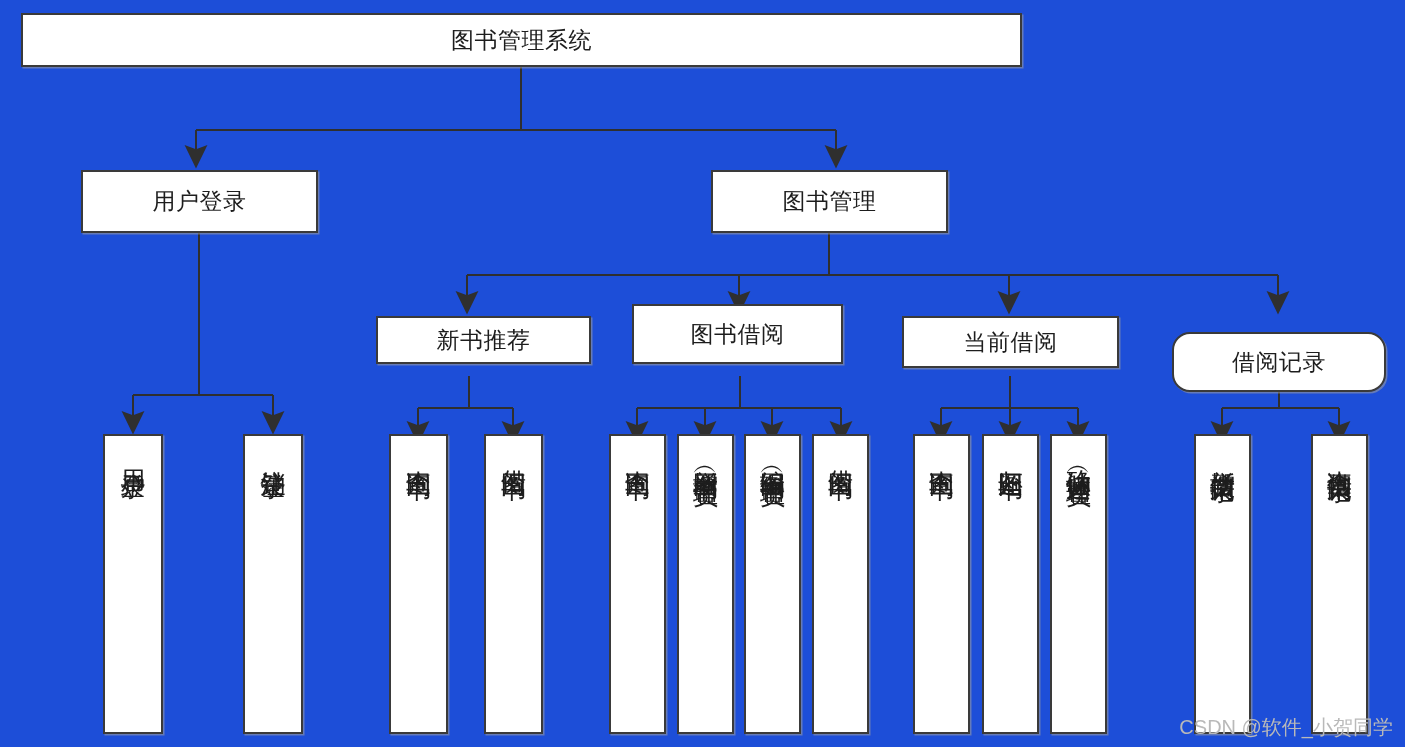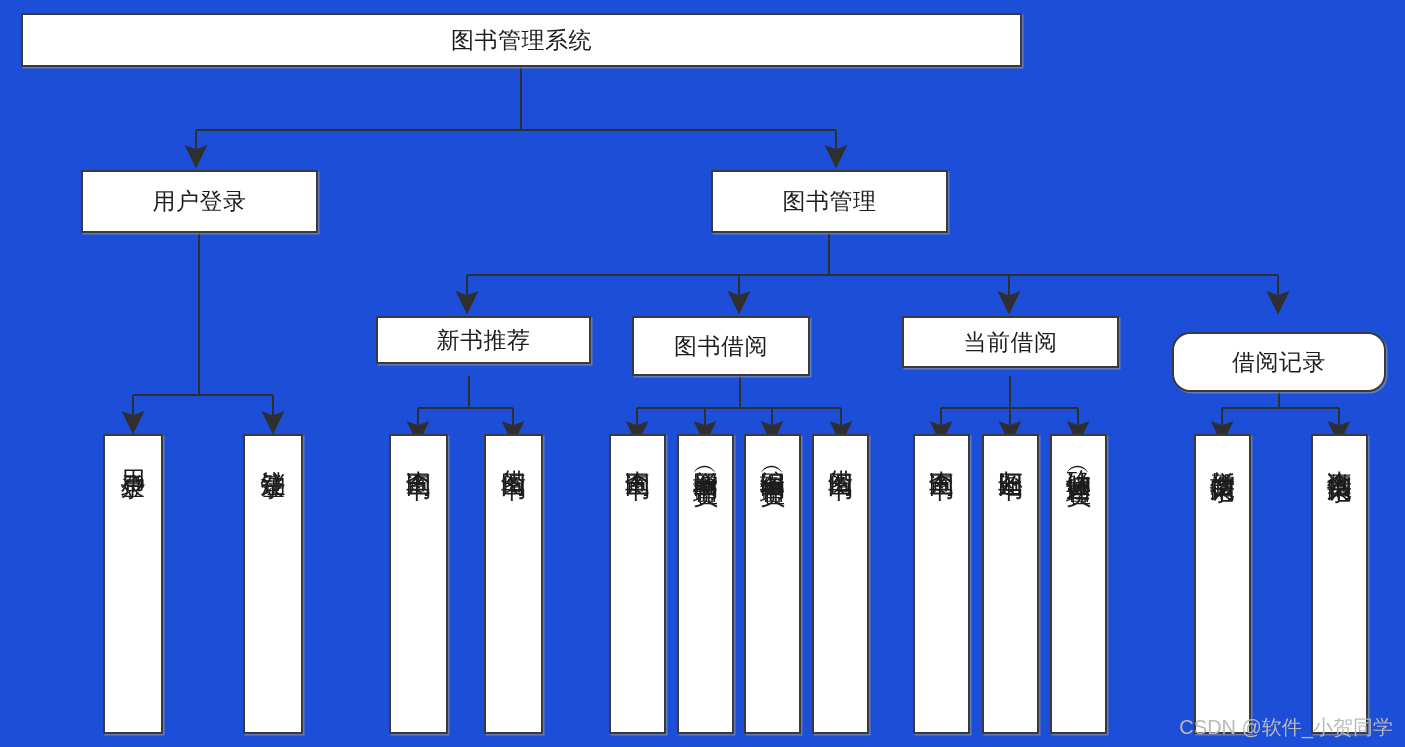--- a/index.html
+++ b/index.html
@@ -81,21 +81,21 @@
   <div class="node h" style="left:81px;top:170px;width:237px;height:63px;">
     <span>用户登录</span>
   </div>
   <div class="node h" style="left:711px;top:170px;width:237px;height:63px;">
     <span>图书管理</span>
   </div>
 
   <div class="node h" style="left:368px;top:316px;width:215px;height:48px;margin-left:8px;">
     <span>新书推荐</span>
   </div>
-  <div class="node h" style="left:632px;top:316px;width:178px;height:60px;">
+  <div class="node h" style="left:632px;top:304px;width:211px;height:60px;">
     <span>图书借阅</span>
   </div>
   <div class="node h" style="left:902px;top:316px;width:217px;height:52px;">
     <span>当前借阅</span>
   </div>
   <div class="node h" style="left:1172px;top:332px;width:214px;height:60px;border-radius:18px;">
     <span>借阅记录</span>
   </div>
 
   <div class="node v" style="left:103px;top:434px;width:60px;height:300px;">

